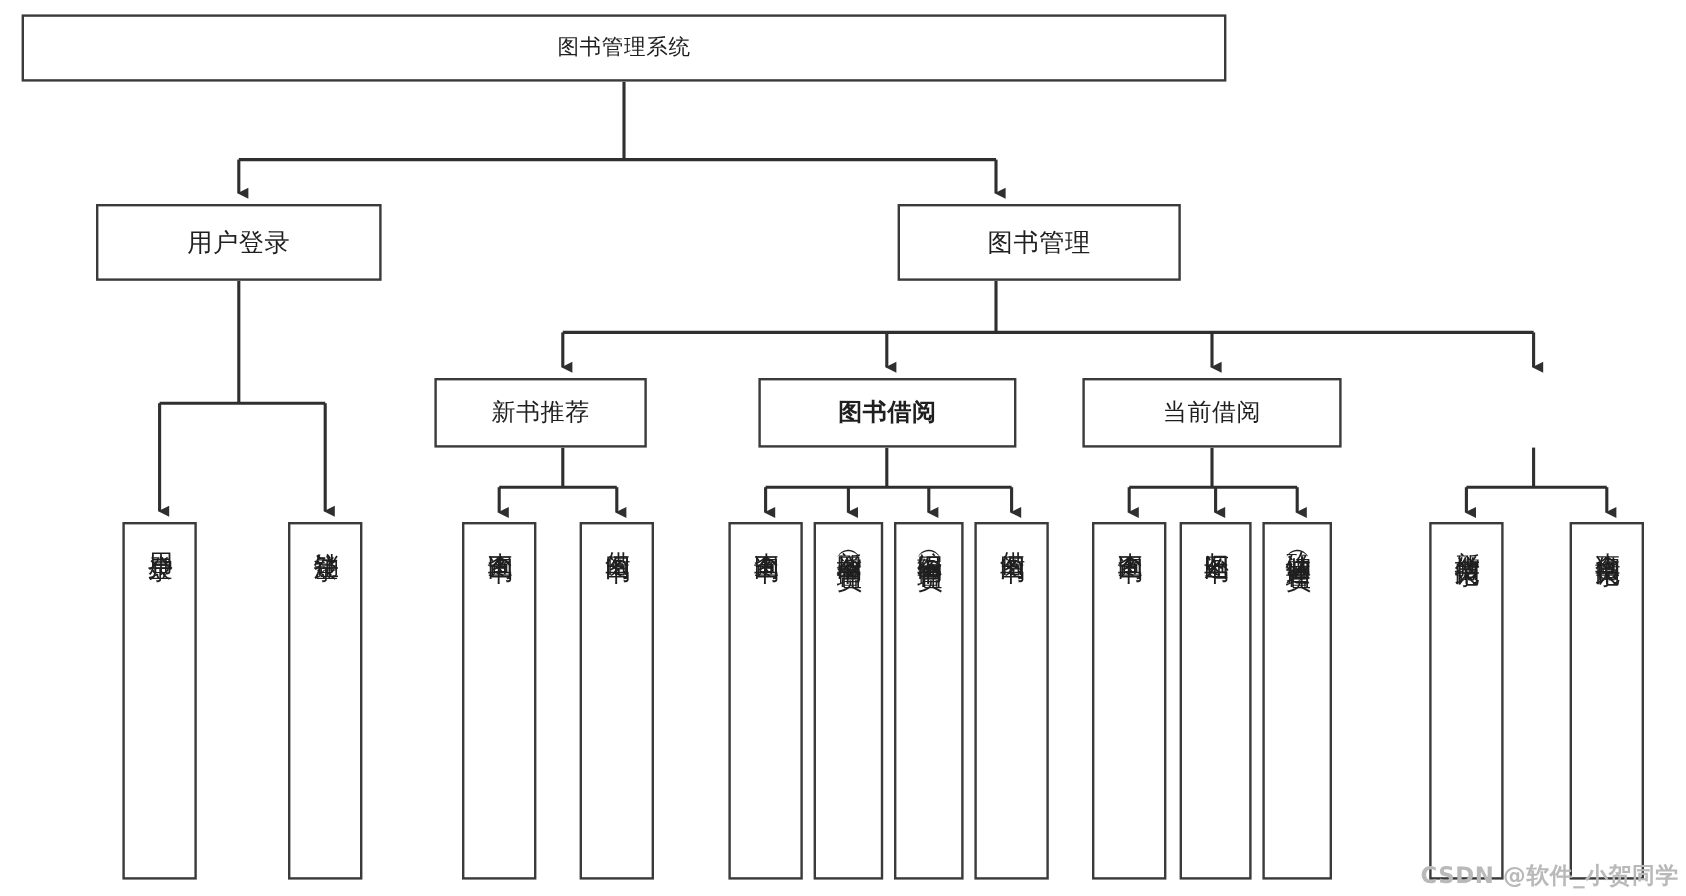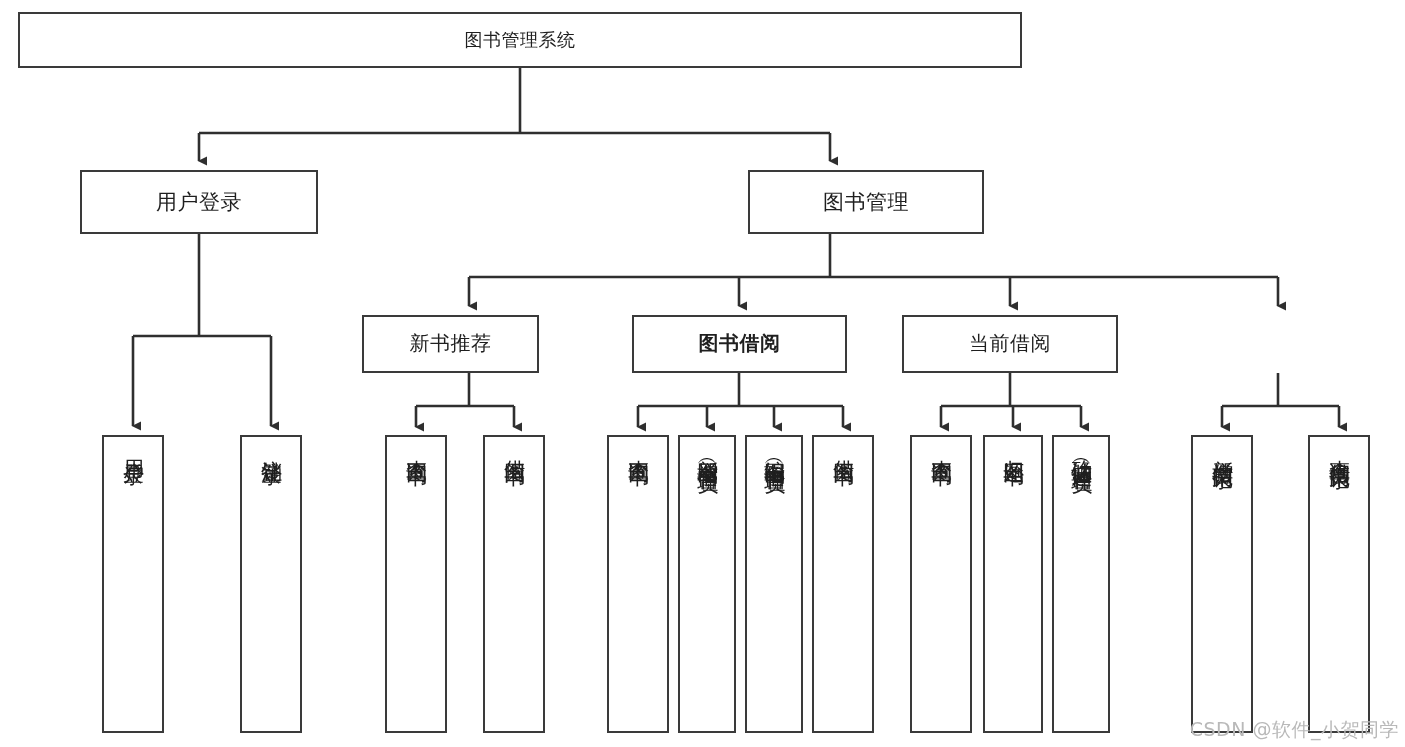--- a/index.html
+++ b/index.html
@@ -9,21 +9,21 @@
   .node{position:absolute;box-sizing:border-box;background:#ffffff;
         border:2.5px solid #3a3a3a;display:flex;align-items:center;justify-content:center;}
   .node .lbl{color:#1f1f1f;text-align:center;line-height:1.08;letter-spacing:0.5px;}
   .node.h .lbl{font-size:18px;}
   .node.lv1 .lbl{font-size:21px;}
   .node.lv2 .lbl{font-size:20px;}
   .node.leaf{align-items:flex-start;padding-top:6px;}
   .node.leaf .lbl{writing-mode:vertical-rl;text-orientation:upright;
                   font-size:21px;line-height:1.32;letter-spacing:2px;white-space:pre;}
   .wm{position:absolute;right:6px;bottom:4px;font-size:19px;color:#b9b9b9;
-      letter-spacing:.5px;white-space:nowrap;}
+      letter-spacing:.5px;white-space:nowrap;font-weight:bold;}
 </style>
 </head>
 <body>
 
 <div id="stage">
 
   <svg id="edges" viewBox="0 0 1405 747">
     <defs>
       <marker id="ar" markerWidth="11" markerHeight="11" refX="5.2" refY="8.4" orient="auto" markerUnits="userSpaceOnUse">
         <path d="M0.6,0.4 L9.8,0.4 L5.2,9.6 Z" fill="#2f2f2f"></path>

